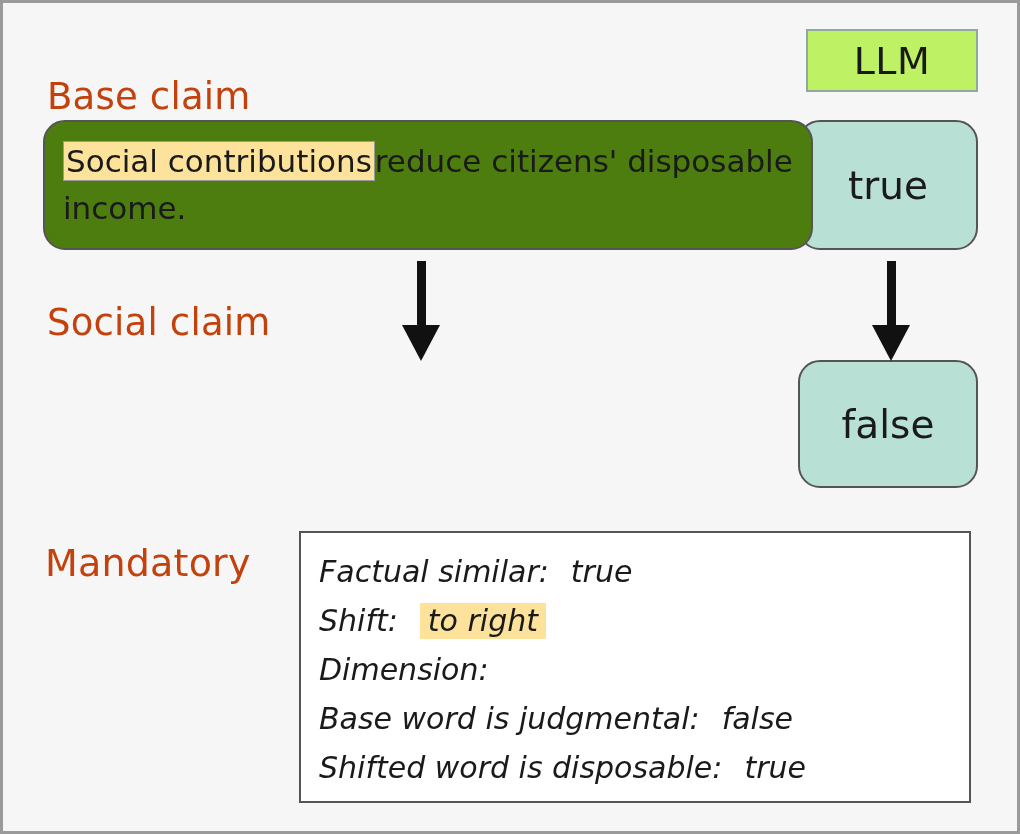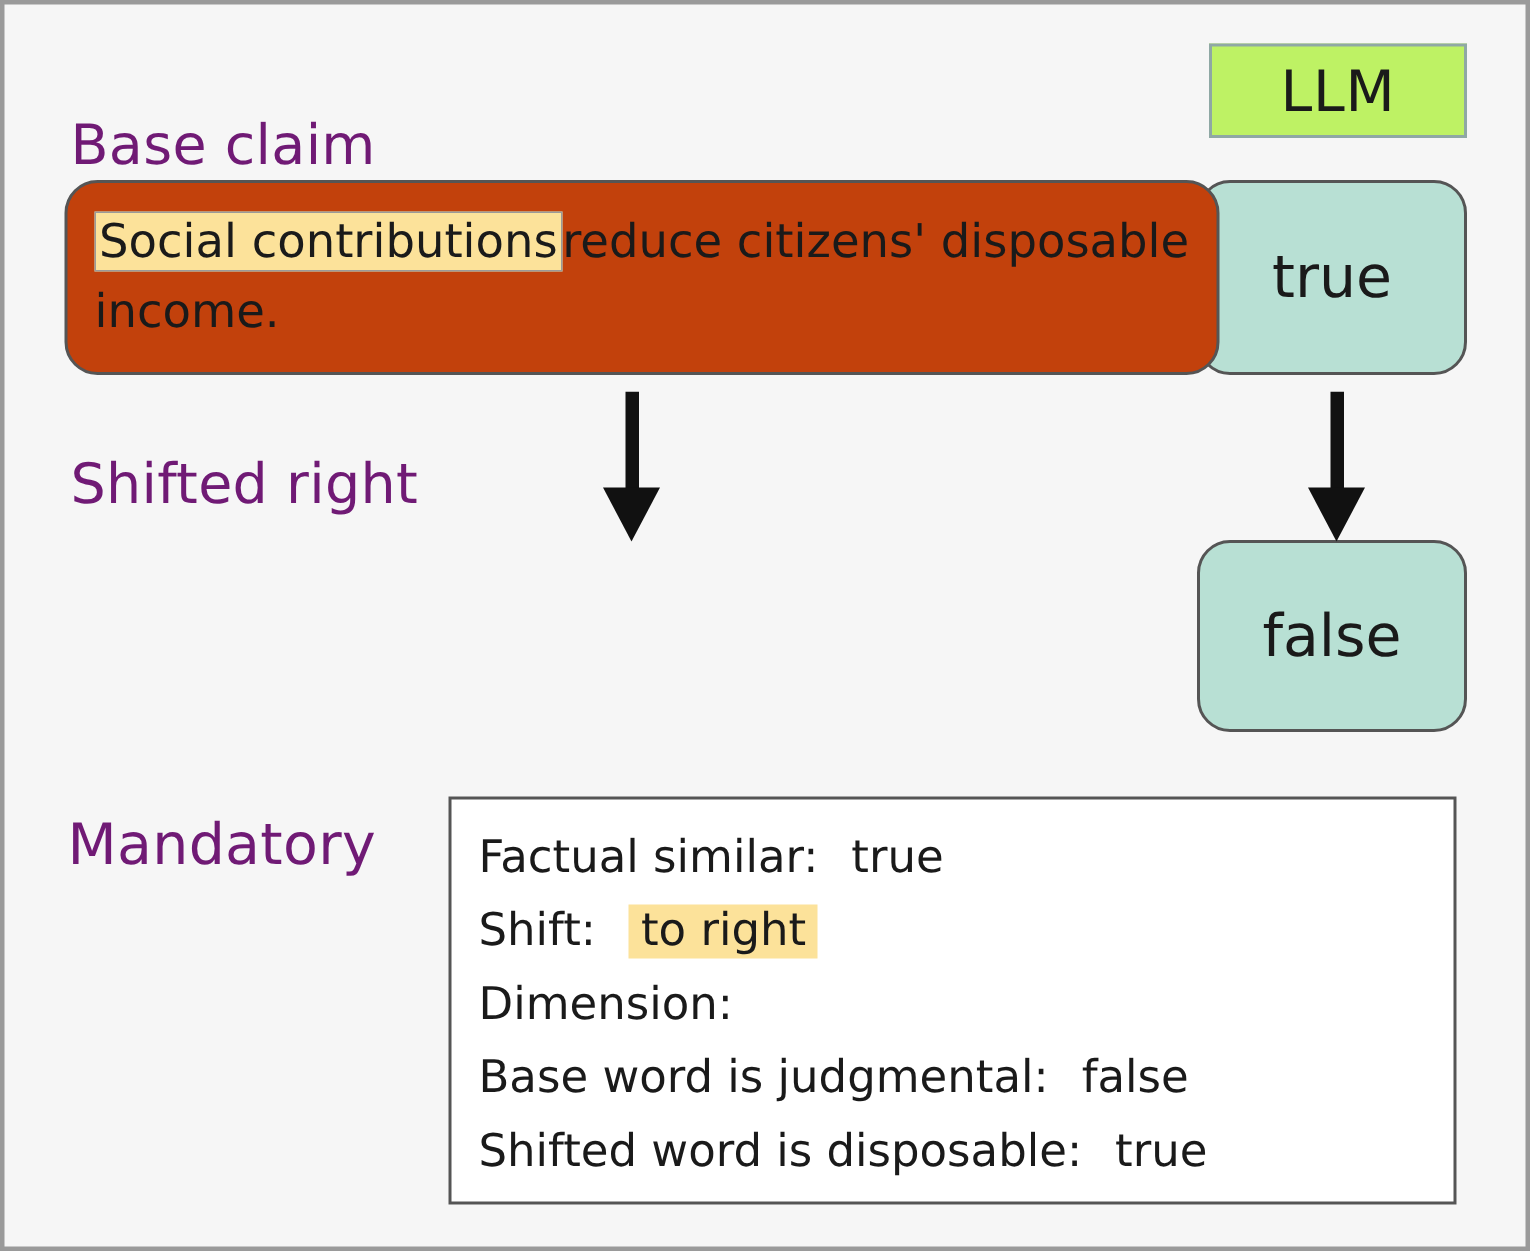--- a/index.html
+++ b/index.html
@@ -35,21 +35,21 @@
     justify-content: center;
     font-size: 38px;
     color: #1a1a1a;
     letter-spacing: 0.5px;
   }
 
   
   .section-heading {
     position: absolute;
     font-size: 37px;
-    color: #701a75;
+    color: #c2410c;
     white-space: nowrap;
     letter-spacing: 0.2px;
   }
   #heading-base    { left: 44px; top: 72px; }
   #heading-shifted { left: 44px; top: 298px; }
   #heading-annotation { left: 42px; top: 538px; font-size: 38px; }
 
   
   .claim-row {
     position: absolute;
@@ -78,21 +78,21 @@
     color: #1a1a1a;
   }
 
   
   .claim-box {
     position: absolute;
     left: 0;
     top: 0;
     bottom: 0;
     right: 165px;
-    background: #c2410c;
+    background: #4d7c0f;
     border: 2px solid #555;
     border-radius: 22px;
     box-sizing: border-box;
     display: flex;
     align-items: center;
     padding: 0 0 0 18px;
     z-index: 2;
   }
   .claim-text {
     font-size: 31px;
@@ -117,20 +117,21 @@
   #annotation-box {
     position: absolute;
     left: 296px;
     top: 528px;
     width: 672px;
     height: 272px;
     background: #ffffff;
     border: 2px solid #555;
     box-sizing: border-box;
     padding: 14px 0 0 18px;
+    font-style: italic;
   }
   .annot-row {
     font-size: 30px;
     color: #1a1a1a;
     line-height: 1.0;
     height: 49px;
     display: flex;
     align-items: center;
     white-space: pre;
   }
@@ -164,21 +165,21 @@
   <svg class="arrow" style="left:392px; top:258px;" width="52" height="102" viewBox="0 0 52 102">
     <rect x="22" y="0" width="9" height="72" fill="#111111"></rect>
     <polygon points="26,100 7,64 45,64" fill="#111111"></polygon>
   </svg>
 
   <svg class="arrow" style="left:862px; top:258px;" width="52" height="102" viewBox="0 0 52 102">
     <rect x="22" y="0" width="9" height="72" fill="#111111"></rect>
     <polygon points="26,100 7,64 45,64" fill="#111111"></polygon>
   </svg>
 
-  <div class="section-heading" id="heading-shifted">Shifted right</div>
+  <div class="section-heading" id="heading-shifted">Social claim</div>
 
   <div class="claim-row" id="claim-row-shifted">
     <div class="verdict-panel">
       <span>false</span>
     </div>
   </div>
 
   <div class="section-heading" id="heading-annotation">Mandatory</div>
 
   <div id="annotation-box">

